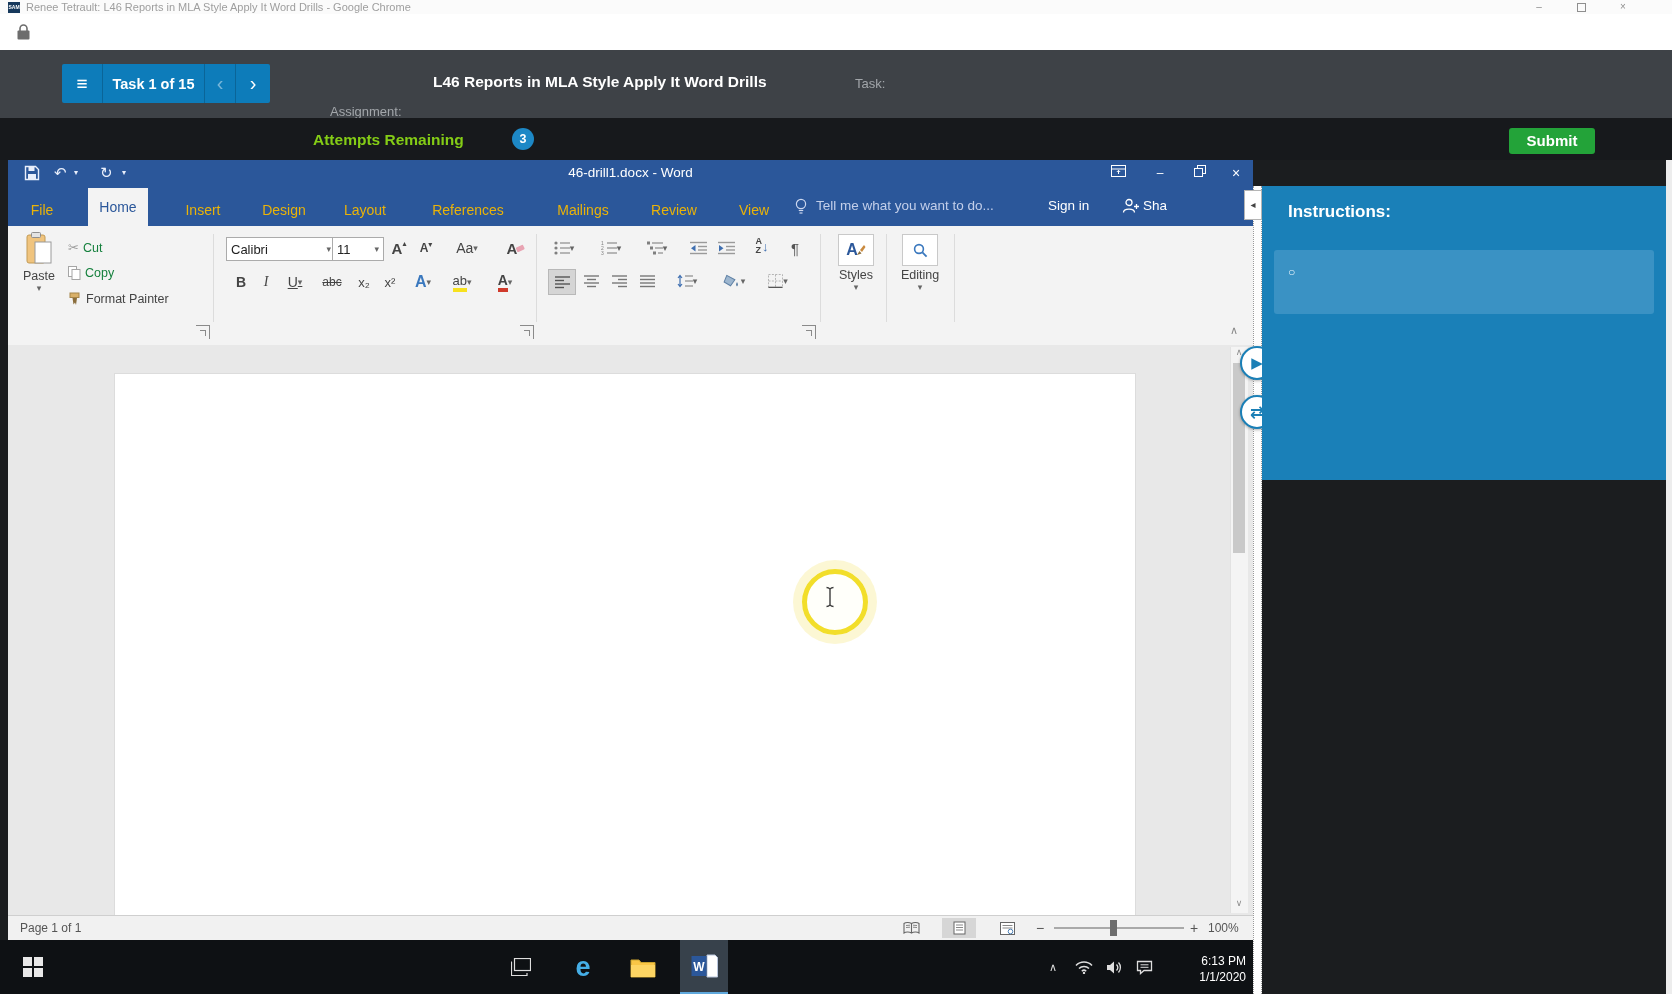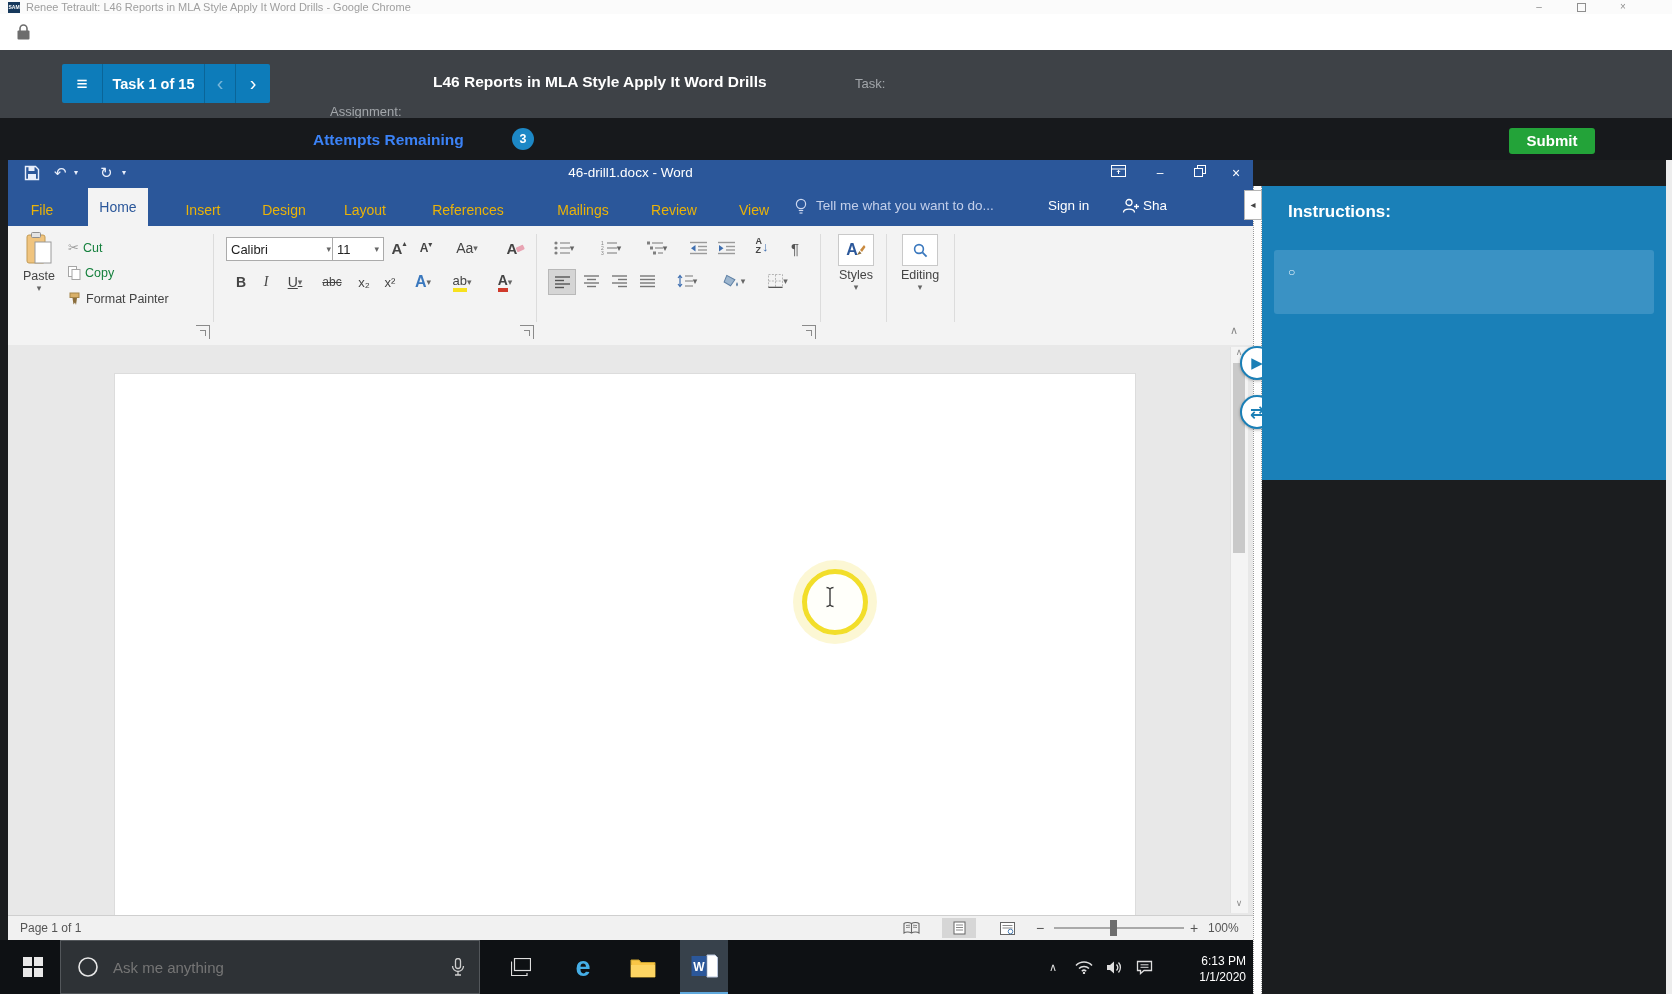--- a/index.html
+++ b/index.html
@@ -109,21 +109,21 @@
       <div class="seg" style="width:34px;border-left:1px solid rgba(0,0,0,0.18);font-size:20px;">
           <span>›</span>
         </div>
     </div>
     <div class="abs navlabel" style="left:330px;top:26px;margin-top:28px;">Assignment:</div>
     <div class="abs navvalue" style="left:433px;top:23px;">L46 Reports in MLA Style Apply It Word Drills</div>
     <div class="abs navlabel" style="left:855px;top:26px;">Task:</div>
   </div>
 
   <div class="abs attemptsbar">
-    <div class="abs" style="left:313px;top:13px;font-size:15.5px;font-weight:bold;color:#3b82f6;">Attempts Remaining</div>
+    <div class="abs" style="left:313px;top:13px;font-size:15.5px;font-weight:bold;color:#84cc16;">Attempts Remaining</div>
     <div class="abs badge" style="left:512px;top:10px;">3</div>
     <div class="abs submitbtn" style="left:1509px;top:10px;">Submit</div>
   </div>
 
   <div class="abs wordwin">
 
     <div class="abs wtitle">
       <svg class="abs" style="left:16px;top:5px;" width="16" height="16" viewBox="0 0 16 16">
         <path d="M1.5 1.5 h10 l3 3 v10 h-13 z" fill="none" stroke="#e8eefb" stroke-width="1.4"></path>
         <rect x="4" y="9" width="8" height="5" fill="#e8eefb"></rect>
@@ -475,30 +475,20 @@
 
   <div class="abs taskbar">
     <div class="abs tbbtn" style="left:10px;width:46px;">
       <svg width="20" height="20" viewBox="0 0 20 20">
         <rect x="0" y="0" width="9" height="9" fill="#e8e8e8"></rect>
           <rect x="11" y="0" width="9" height="9" fill="#e8e8e8"></rect>
         <rect x="0" y="11" width="9" height="9" fill="#e8e8e8"></rect>
           <rect x="11" y="11" width="9" height="9" fill="#e8e8e8"></rect>
       </svg>
     </div>
-    <div class="searchbox abs">
-      <svg style="margin-left:16px;" width="22" height="22" viewBox="0 0 22 22">
-        <circle cx="11" cy="11" r="9" fill="none" stroke="#e6e6e6" stroke-width="1.6"></circle>
-      </svg>
-      <input style="margin-left: 12px;" placeholder="Ask me anything">
-      <svg style="margin-left:auto;margin-right:14px;" width="14" height="18" viewBox="0 0 14 18">
-        <rect x="4.5" y="0.5" width="5" height="10" rx="2.5" fill="none" stroke="#cfcfcf" stroke-width="1.3"></rect>
-        <path d="M1.5 8 a5.5 5.5 0 0 0 11 0 M7 13.5 L7 17 M4 17 L10 17" fill="none" stroke="#cfcfcf" stroke-width="1.3"></path>
-      </svg>
-    </div>
     <div class="abs tbbtn" style="left:498px;width:46px;">
       <svg width="20" height="18" viewBox="0 0 20 18">
         <rect x="3.5" y="0.5" width="16" height="12" fill="none" stroke="#dedede" stroke-width="1.2"></rect>
         <path d="M1 4 L0.5 4 L0.5 17.5 L16 17.5 L16 15" fill="none" stroke="#dedede" stroke-width="1.2"></path>
       </svg>
     </div>
     <div class="abs tbbtn" style="left:560px;width:46px;font-size:27px;font-weight:bold;color:#45aee6;">
       <span>e</span>
     </div>
     <div class="abs tbbtn" style="left:620px;width:46px;">

